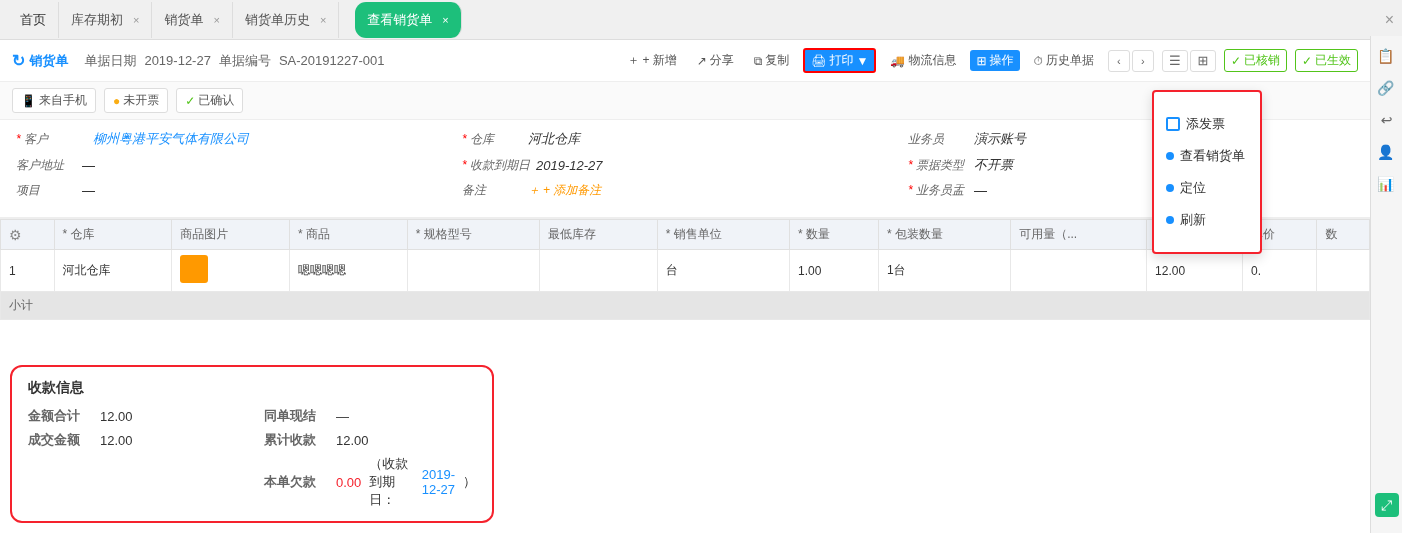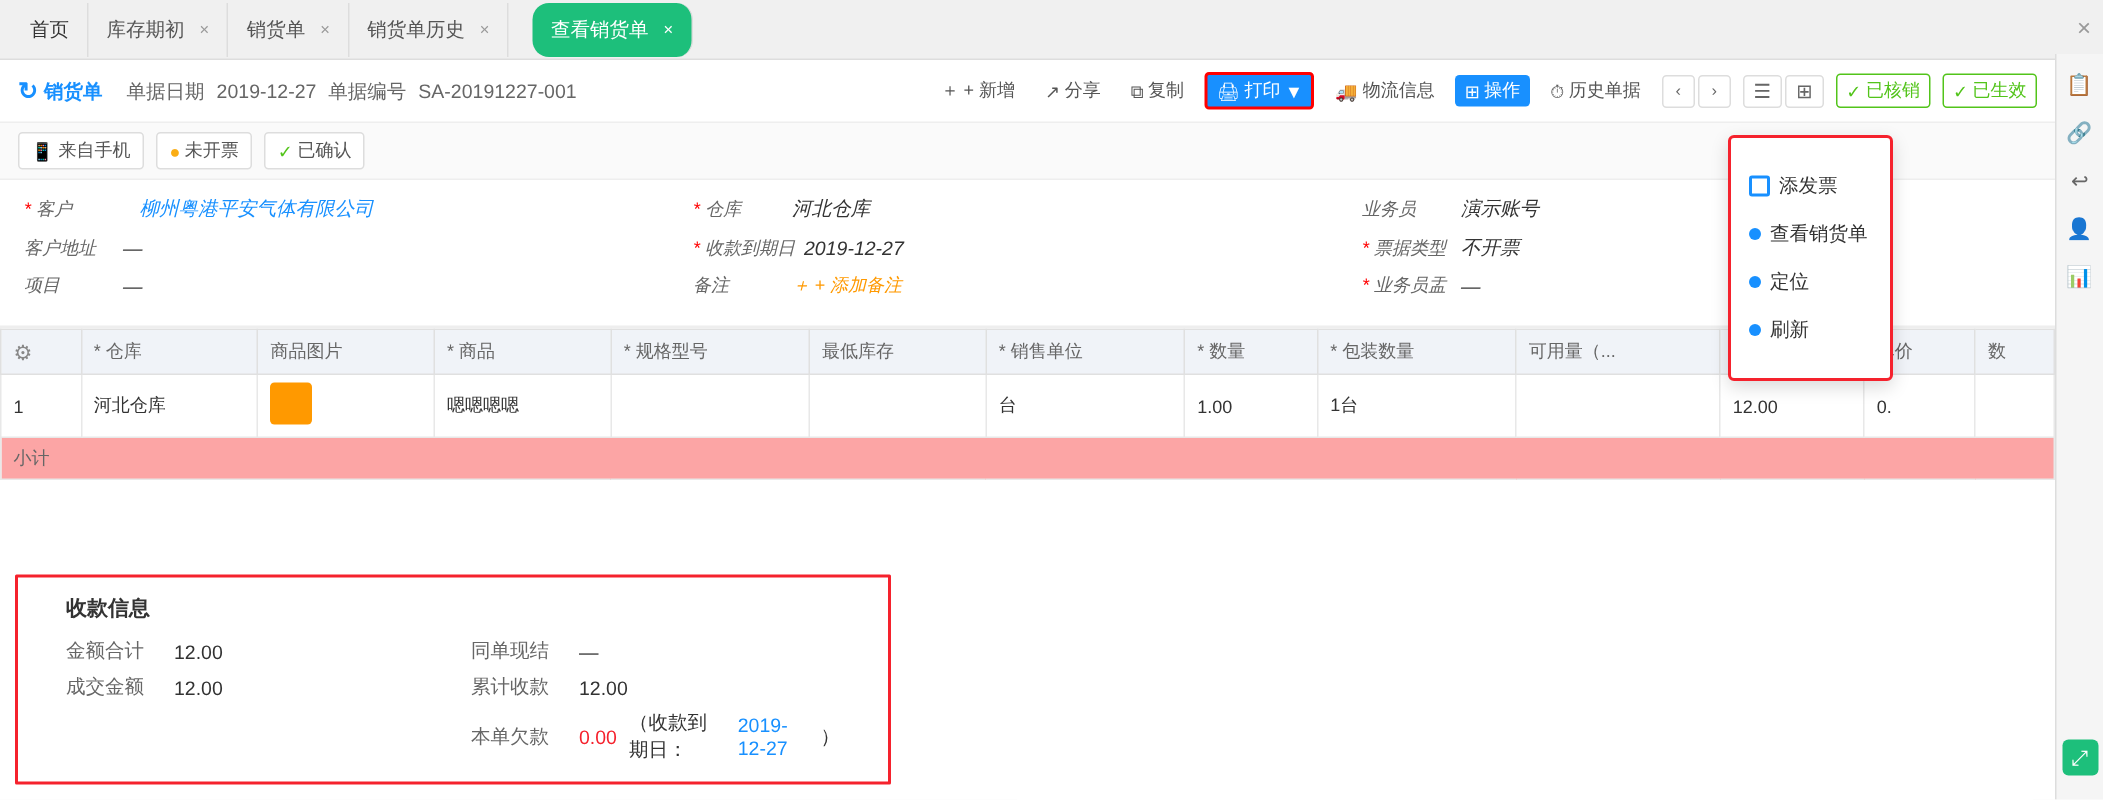--- a/index.html
+++ b/index.html
@@ -46,37 +46,37 @@
     .field-value { color: #333; font-size: 13px; }
     .field-link { color: #1890ff; cursor: pointer; margin-left: 11px; }
     .add-note { display: flex; align-items: center; gap: 3px; color: #ff9900; cursor: pointer; font-size: 12px; }
 
     
     .table-container { flex: 1; overflow: auto; border-top: 1px solid #eee; }
     table { width: 100%; border-collapse: collapse; font-size: 12px; }
     thead tr { background: #f0f3f8; }
     th { padding: 6px 8px; text-align: left; border: 1px solid #e0e0e0; color: #666; font-weight: normal; white-space: nowrap; }
     td { padding: 5px 8px; border: 1px solid #e8e8e8; white-space: nowrap; }
-    tr.subtotal td { background: #fca5a5; color: #666; }
+    tr.subtotal td { background: #e5e5e5; color: #666; }
     .gear-icon { color: #888; font-size: 14px; }
     .table-row-1 td { background: #fff; }
     .product-img { width: 28px; height: 28px; background: #f90; border-radius: 3px; display: inline-block; }
 
     
     .dropdown-menu { position: absolute; top: 90px; right: 140px; background: #fff; border: 2px solid #f5222d; border-radius: 4px; box-shadow: 0 4px 12px rgba(0,0,0,0.15); z-index: 100; min-width: 110px; padding: 16px 0; }
     .dropdown-item { display: flex; align-items: center; gap: 6px; padding: 7px 12px; cursor: pointer; font-size: 13px; color: #333; }
     .dropdown-dot { width: 8px; height: 8px; border-radius: 50%; }
     .dot-blue { background: #1890ff; }
 
     
-    .payment-box { position: absolute; bottom: 10px; left: 10px; width: 584px; border: 2px solid #f5222d; border-radius: 1px; background: #fff; padding: 12px 32px; z-index: 50; }
+    .payment-box { position: absolute; bottom: 10px; left: 10px; width: 484px; border: 2px solid #f5222d; border-radius: 12px; background: #fff; padding: 12px 16px; z-index: 50; }
     .payment-title { font-weight: bold; font-size: 14px; margin-bottom: 10px; }
     .payment-grid { display: grid; grid-template-columns: 1fr 1fr; gap: 6px 24px; }
     .payment-row { display: flex; align-items: center; gap: 8px; font-size: 13px; }
-    .payment-label { color: #666; min-width: 64px; }
+    .payment-label { color: #666; min-width: 64px; font-weight: bold; }
     .payment-value { color: #333; }
     .payment-value.red { color: #f5222d; }
     .payment-value.date { color: #1890ff; }
 
     
     .right-sidebar { position: absolute; right: 0; top: 36px; width: 32px; background: #f5f5f5; border-left: 1px solid #ddd; display: flex; flex-direction: column; align-items: center; padding: 8px 0; gap: 8px; height: calc(533px - 36px); }
     .sidebar-icon { width: 24px; height: 24px; display: flex; align-items: center; justify-content: center; cursor: pointer; color: #666; font-size: 14px; border-radius: 3px; }
     .sidebar-icon.bottom { margin-top: auto; background: #1dbf7b; color: #fff; border-radius: 4px; margin-bottom: 8px; }
   </style>
 </head>

